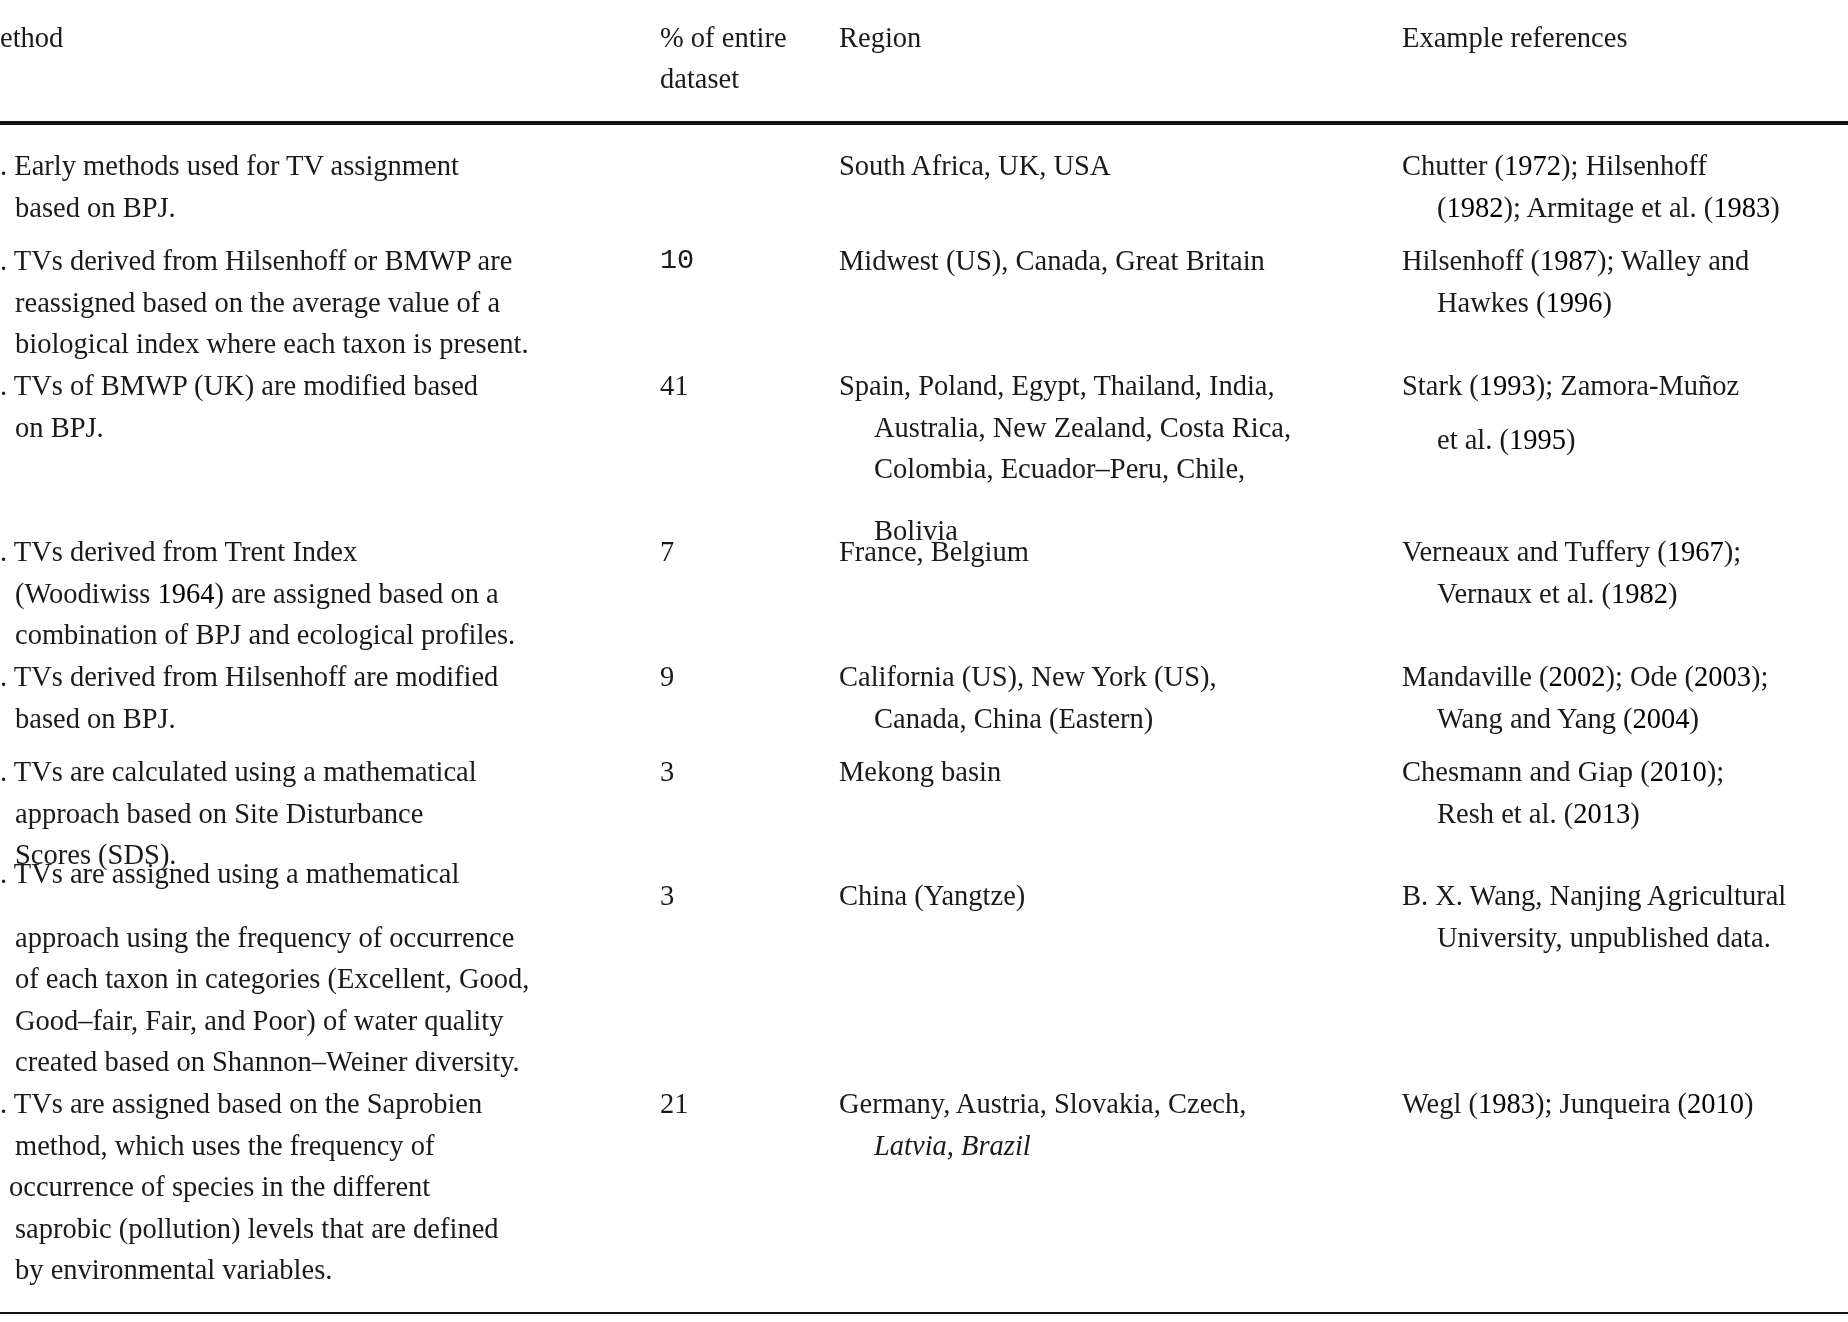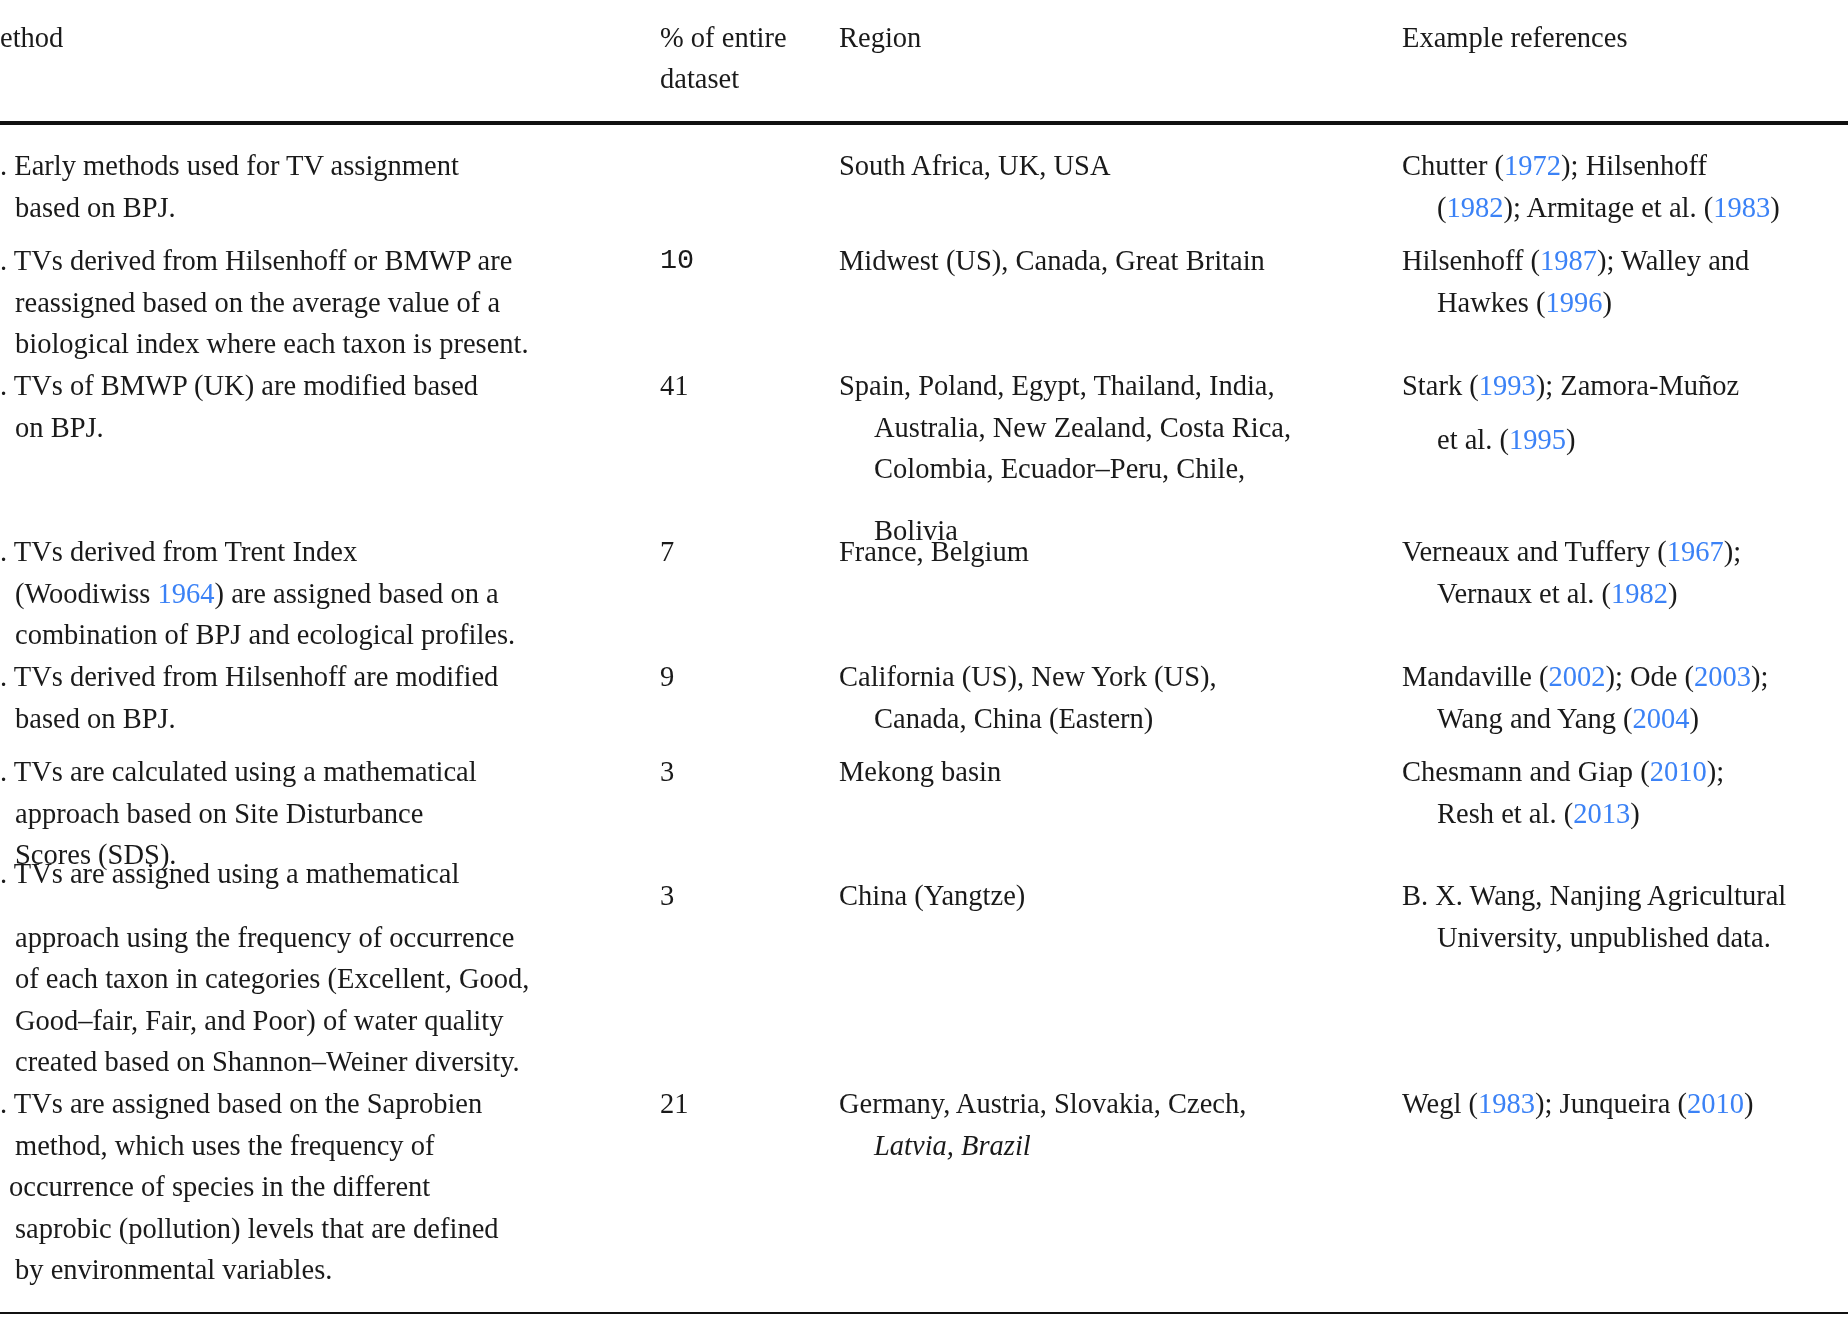--- a/index.html
+++ b/index.html
@@ -1,20 +1,20 @@
 <!DOCTYPE html>
 <html><head>
 <meta charset="utf-8">
 <style>
   html, body { margin:0; padding:0; background:#ffffff; }
   body { width:1848px; height:1322px; position:relative; overflow:hidden;
          font-family:"Liberation Serif","DejaVu Serif",serif; color:#1a1a1a; }
   .page { position:absolute; left:0; top:0; width:1848px; height:1322px; }
   .cell { position:absolute; font-size:28.5px; line-height:41.5px; white-space:nowrap; }
-  .link { color:#3b82f6; }
+  .link { color:#000000; }
   .rule-top { position:absolute; left:0; width:1848px; top:121px; height:4px; background:#111; }
   .rule-bottom { position:absolute; left:0; width:1848px; top:1312px; height:2px; background:#111; }
 </style>
 </head>
 <body>
 
 <div class="page">
   <div id="header">
       <div class="cell" style="left: 0px; top: 17.25px;">ethod</div>
       <div class="cell" style="left: 660px; top: 17.25px;">% of entire</div>

